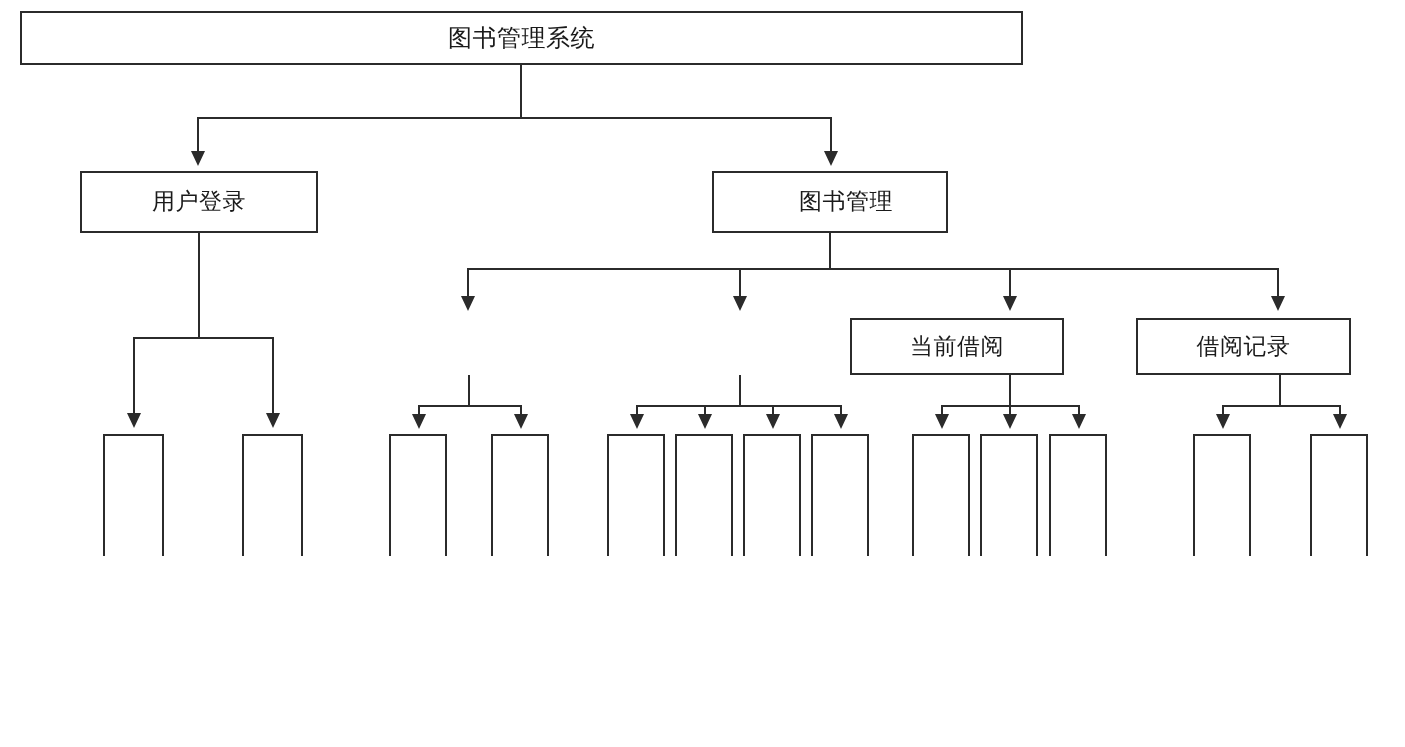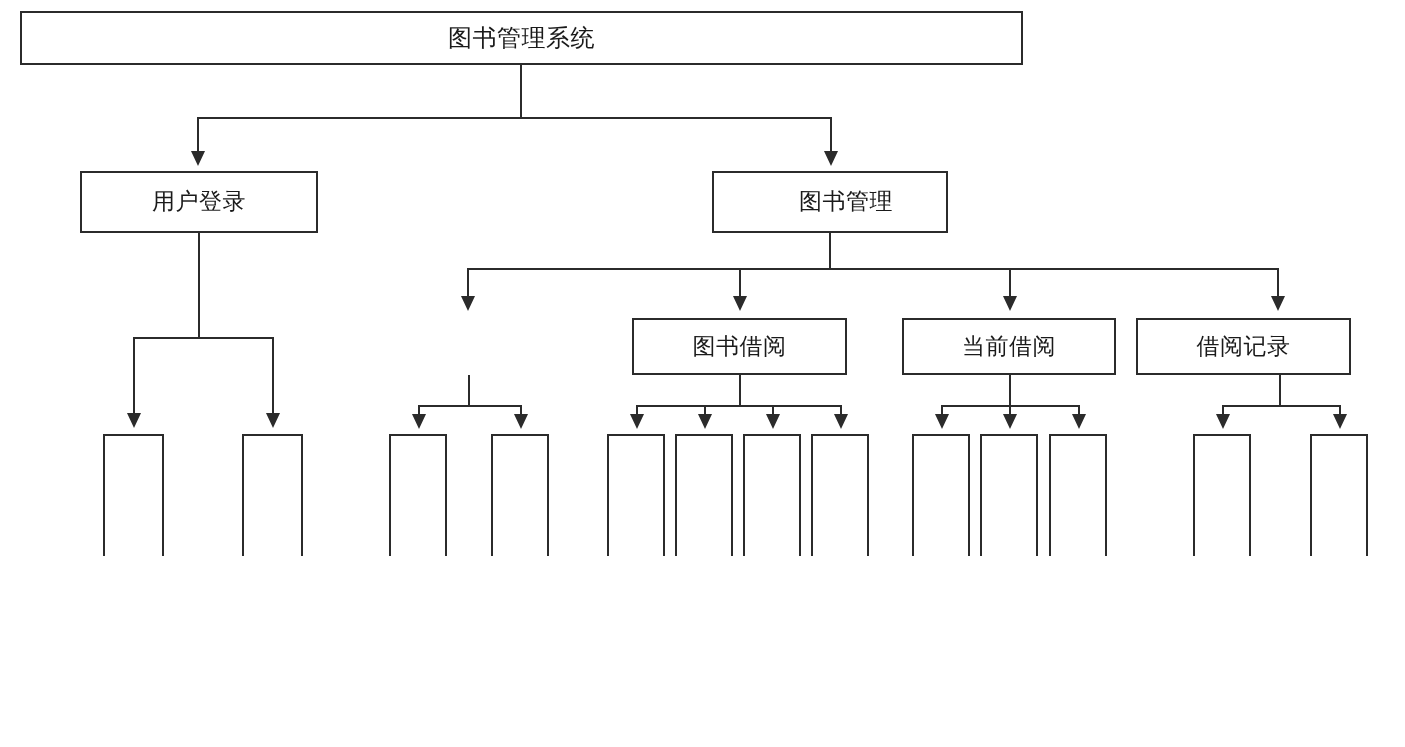--- a/index.html
+++ b/index.html
@@ -125,24 +125,21 @@
   <div class="ln h" style="left:467px;top:268px;width:811px;"></div>
   <div class="ln v" style="left:467px;top:268px;height:30px;"></div>
   <div class="ln v" style="left:739px;top:268px;height:30px;"></div>
   <div class="ln v" style="left:1009px;top:268px;height:30px;"></div>
   <div class="ln v" style="left:1277px;top:268px;height:30px;"></div>
   <div class="arw" style="left:461px;top:296px;"></div>
   <div class="arw" style="left:733px;top:296px;"></div>
   <div class="arw" style="left:1003px;top:296px;"></div>
   <div class="arw" style="left:1271px;top:296px;"></div>
 
-  <div class="node horiz" style="left:632px;top:318px;width:215px;height:57px;">
-    <span class="txt">图书借阅</span>
-  </div>
-  <div class="node horiz" style="left:902px;top:318px;width:214px;height:57px;">
+  <div class="node horiz" style="left:850px;top:318px;width:214px;height:57px;">
     <span class="txt">当前借阅</span>
   </div>
   <div class="node horiz" style="left:1136px;top:318px;width:215px;height:57px;">
     <span class="txt">借阅记录</span>
   </div>
 
   <div class="ln v" style="left:468px;top:375px;height:31px;"></div>
   <div class="ln h" style="left:418px;top:405px;width:104px;"></div>
   <div class="ln v" style="left:418px;top:405px;height:11px;"></div>
   <div class="ln v" style="left:520px;top:405px;height:11px;"></div>

